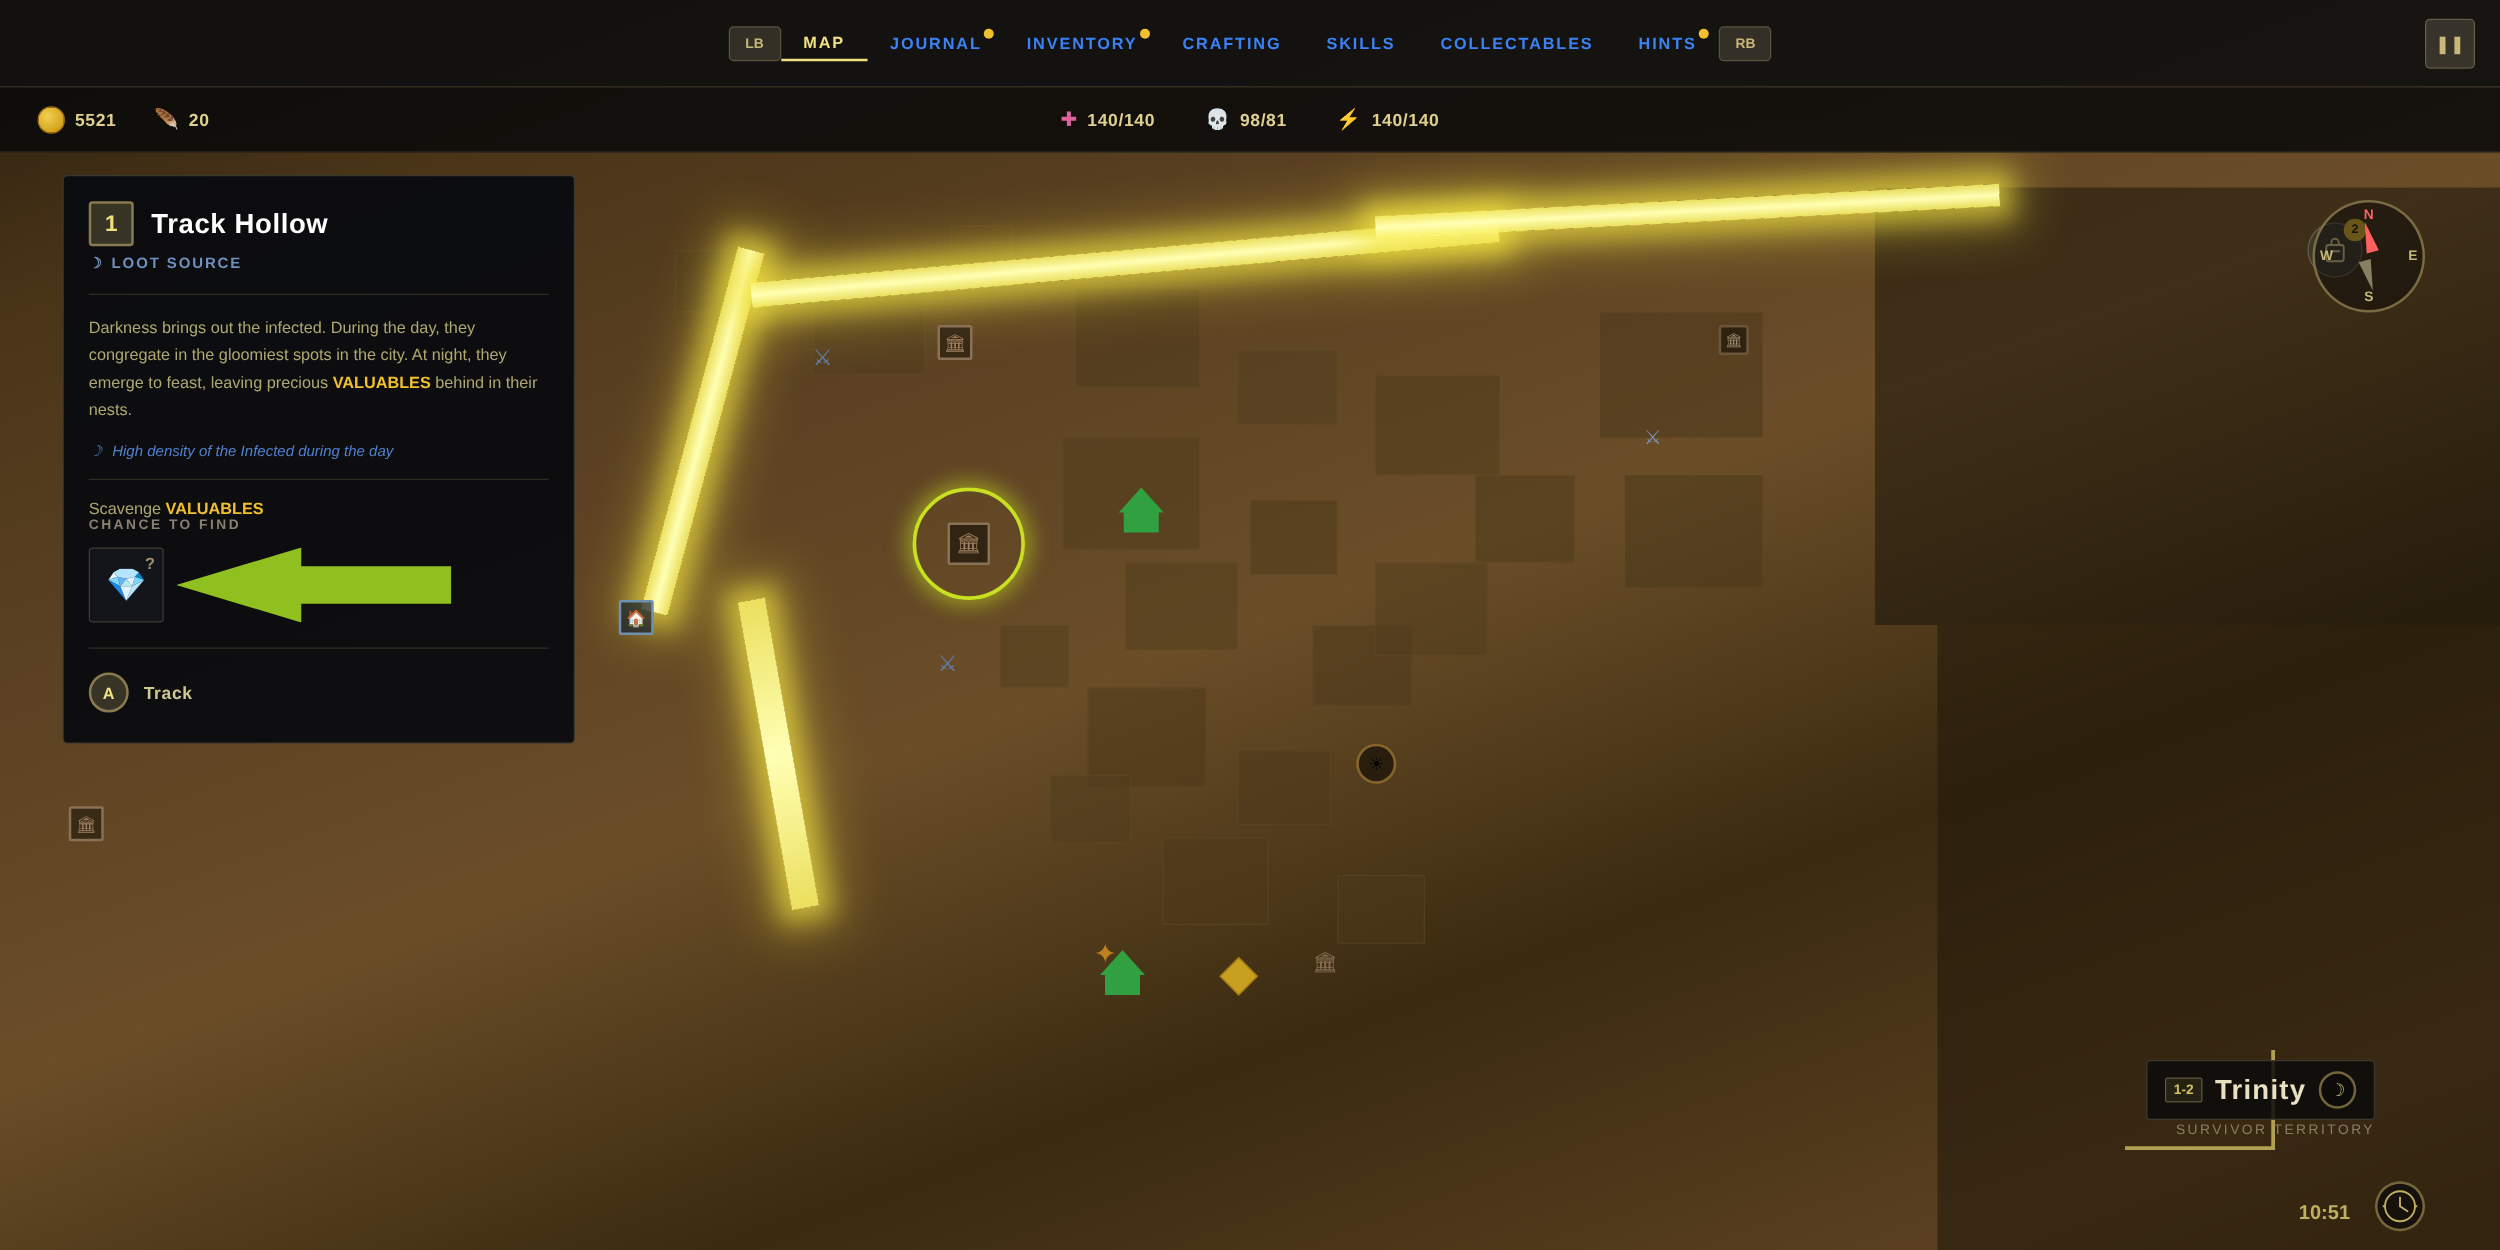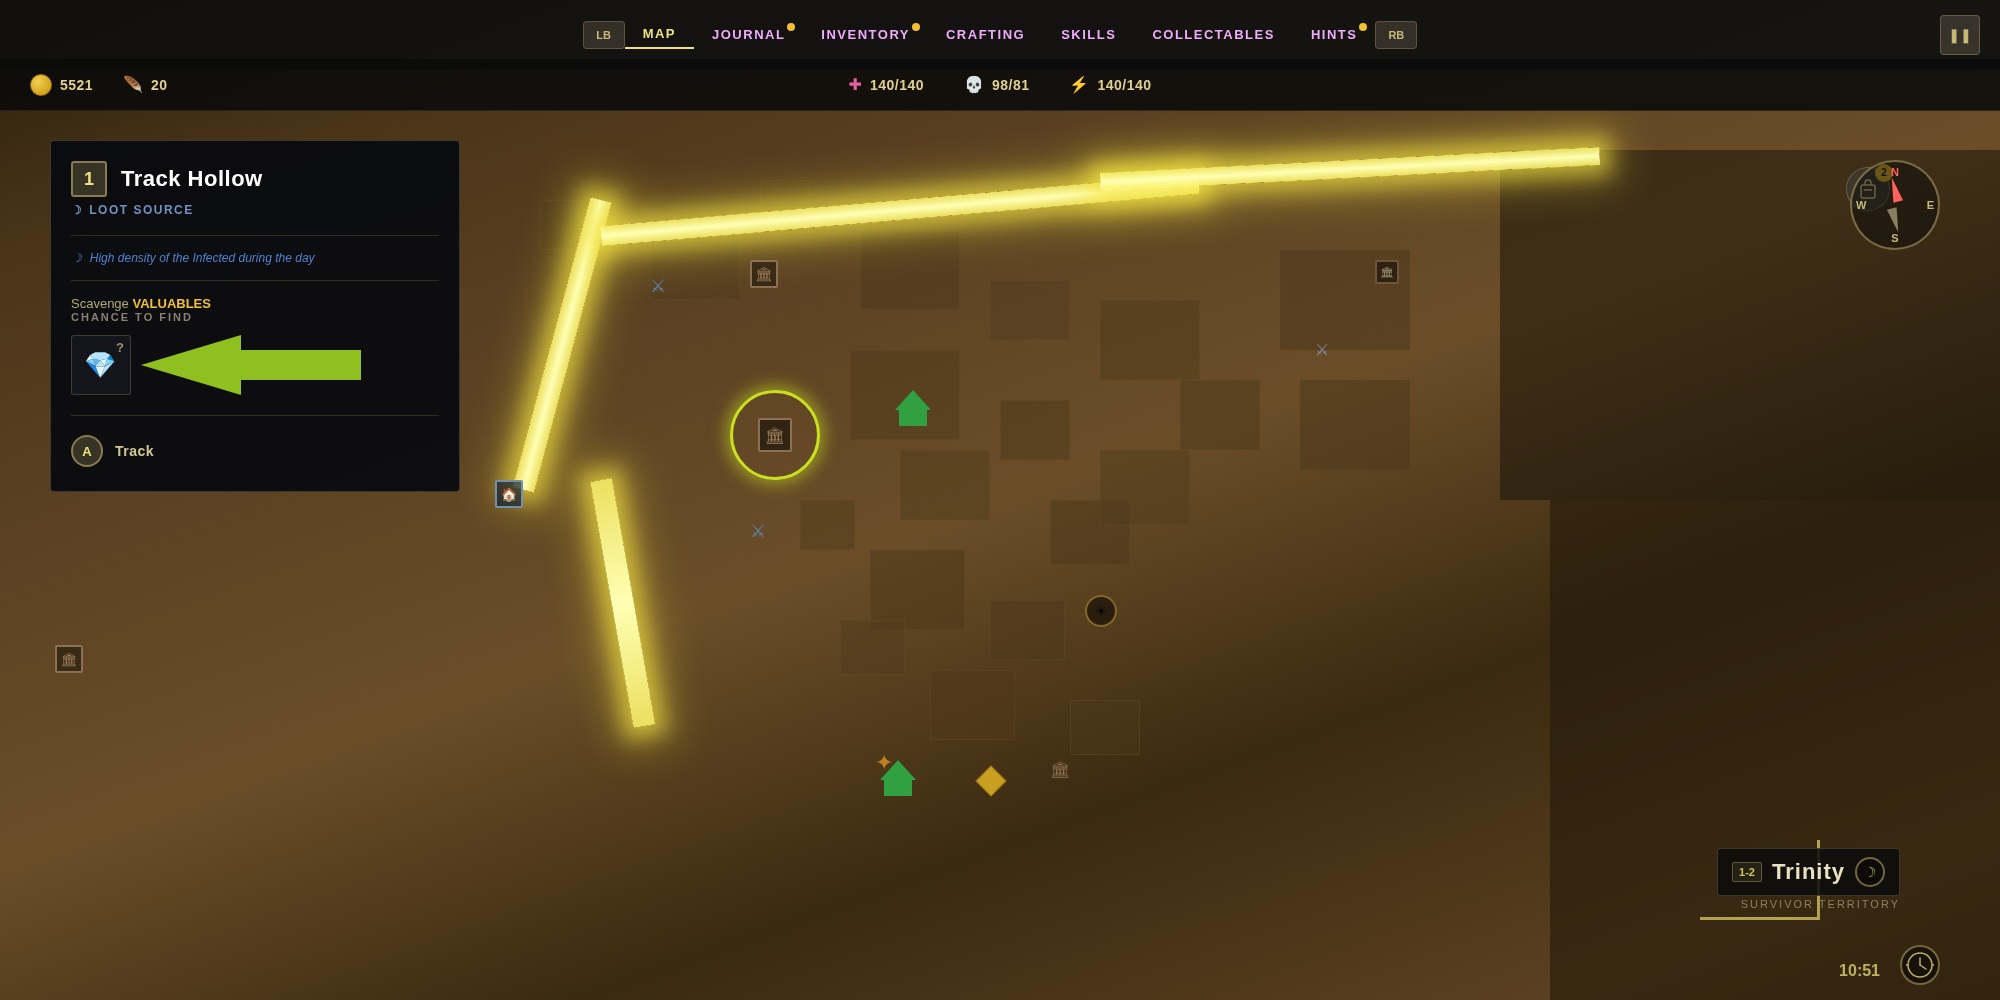--- a/index.html
+++ b/index.html
@@ -51,21 +51,21 @@
       align-items: center;
       justify-content: center;
       color: #c8b878;
       font-size: 11px;
       font-weight: bold;
       cursor: pointer;
     }
 
     .nav-tab {
       padding: 6px 18px;
-      color: #f0abfc;
+      color: #3b82f6;
       font-size: 13px;
       font-weight: bold;
       letter-spacing: 1.5px;
       cursor: pointer;
       position: relative;
       text-transform: uppercase;
     }
 
     .nav-tab.active {
       color: #f0e080;
@@ -77,21 +77,21 @@
       top: 2px;
       right: 8px;
       width: 8px; height: 8px;
       background: #f0c030;
       border-radius: 50%;
     }
 
     
     #status-bar {
       position: absolute;
-      top: 59px; left: 0; right: 0;
+      top: 70px; left: 0; right: 0;
       height: 52px;
       background: rgba(10,10,10,0.88);
       border-bottom: 1px solid rgba(80,70,50,0.4);
       display: flex;
       align-items: center;
       padding: 0 30px;
       z-index: 100;
       gap: 30px;
     }
 
@@ -673,20 +673,25 @@
     <div class="panel-level-badge">1</div>
     <div class="panel-title">Track Hollow</div>
   </div>
   <div class="panel-subtitle">
     <span class="moon-icon">☽</span>
     <span>LOOT SOURCE</span>
   </div>
 
   <div class="panel-divider"></div>
 
+  <div class="panel-description">
+    <span>Darkness brings out the infected. During the day, they congregate in the gloomiest spots in the city. At night, they emerge to feast, leaving precious</span>
+    <span class="highlight-gold">VALUABLES</span>
+    <span>behind in their nests.</span>
+  </div>
 
   <div class="panel-warning">
     <span>☽</span>
     <span>High density of the Infected during the day</span>
   </div>
 
   <div class="panel-divider"></div>
 
   <div class="panel-scavenge">
     <span>Scavenge</span>

